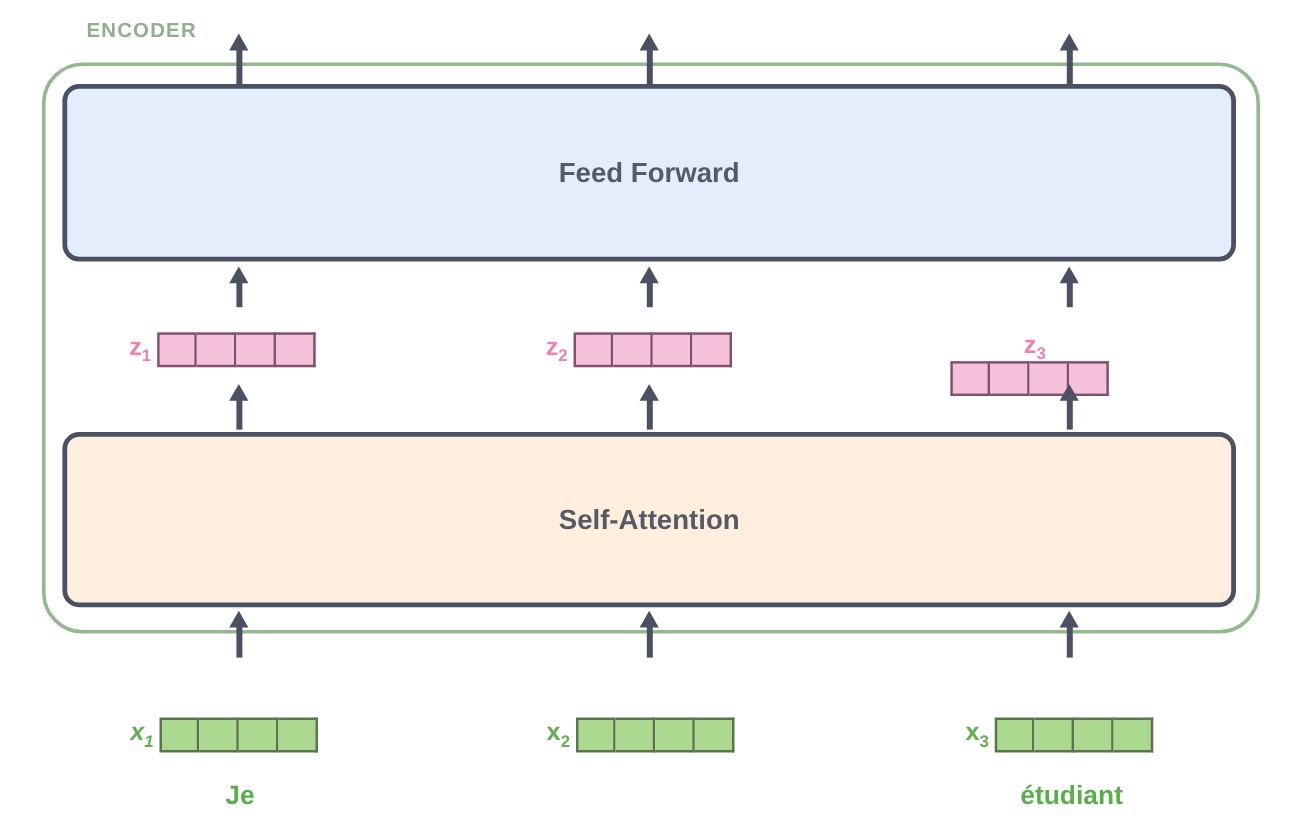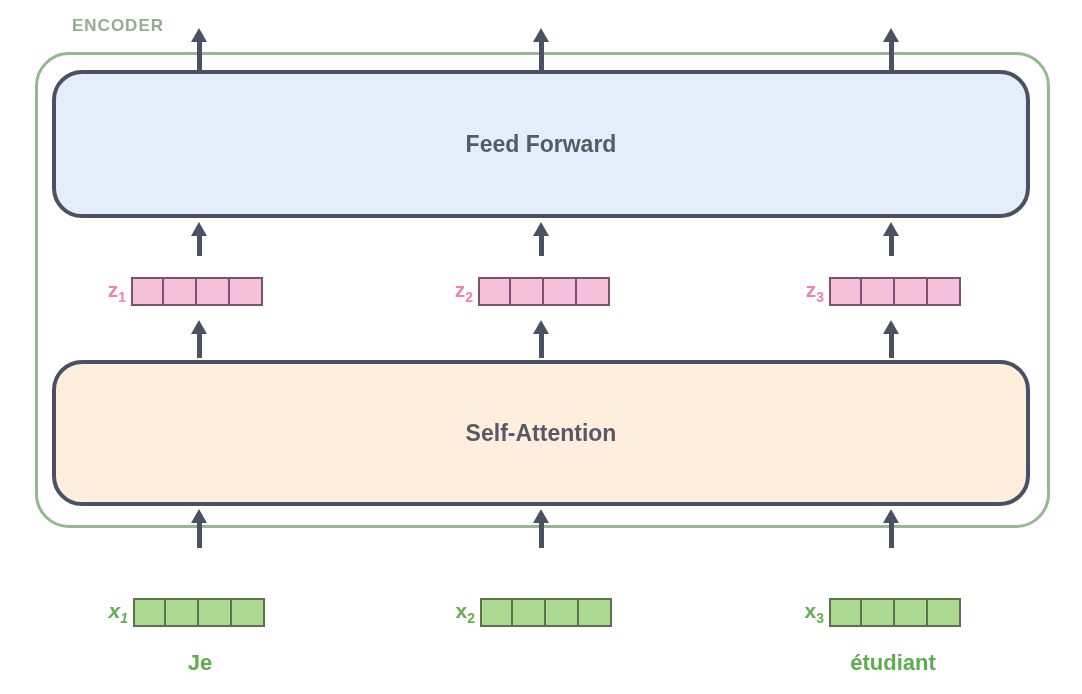--- a/index.html
+++ b/index.html
@@ -33,21 +33,21 @@
     color: #92ae8c;
   }
 
   
   .block {
     position: absolute;
     left: 52px;
     width: 978px;
     box-sizing: border-box;
     border: 4px solid #4b5162;
-    border-radius: 30px;
+    border-radius: 14px;
     display: flex;
     align-items: center;
     justify-content: center;
     font-size: 23px;
     font-weight: 600;
     color: #555b64;
   }
   .feed-forward   { top: 70px;  height: 148px; background: #e4eefb; }
   .self-attention { top: 360px; height: 146px; background: #fdeedd; }
 
@@ -74,21 +74,21 @@
   .cell {
     width: 33px; height: 29px;
     box-sizing: border-box;
   }
   .z .cell { background: #f5c0da; border: 2px solid #7d5270; }
   .x .cell { background: #abd98f; border: 2px solid #5d7350; }
   .cell + .cell { border-left: 0; }
 
   .vec-z1 { left: 94px;  top: 277px; }
   .vec-z2 { left: 441px; top: 277px; }
-  .vec-z3 { left: 792px; top: 277px; }
+  .vec-z3 { left: 792px; top: 277px; flex-direction: column; }
   .vec-x1 { left: 96px;  top: 598px; font-style: italic; }
   .vec-x2 { left: 443px; top: 598px; }
   .vec-x3 { left: 792px; top: 598px; }
 
   
   .word {
     position: absolute;
     top: 650px;
     width: 200px;
     text-align: center;

